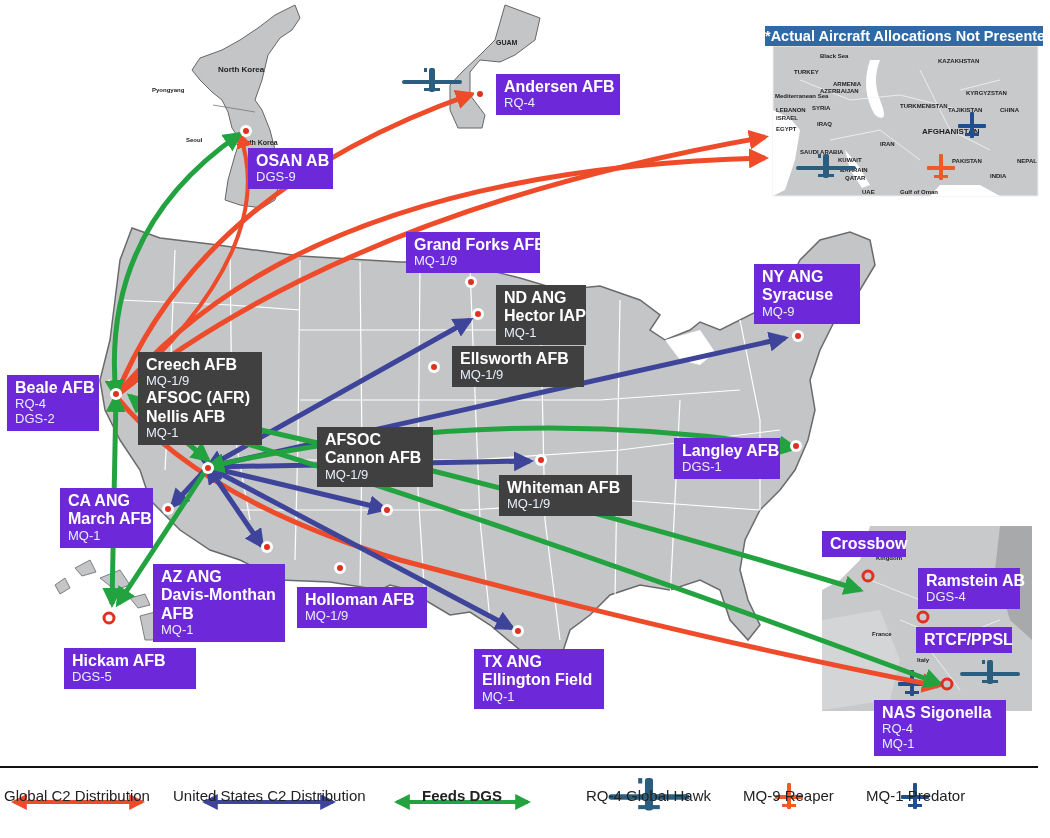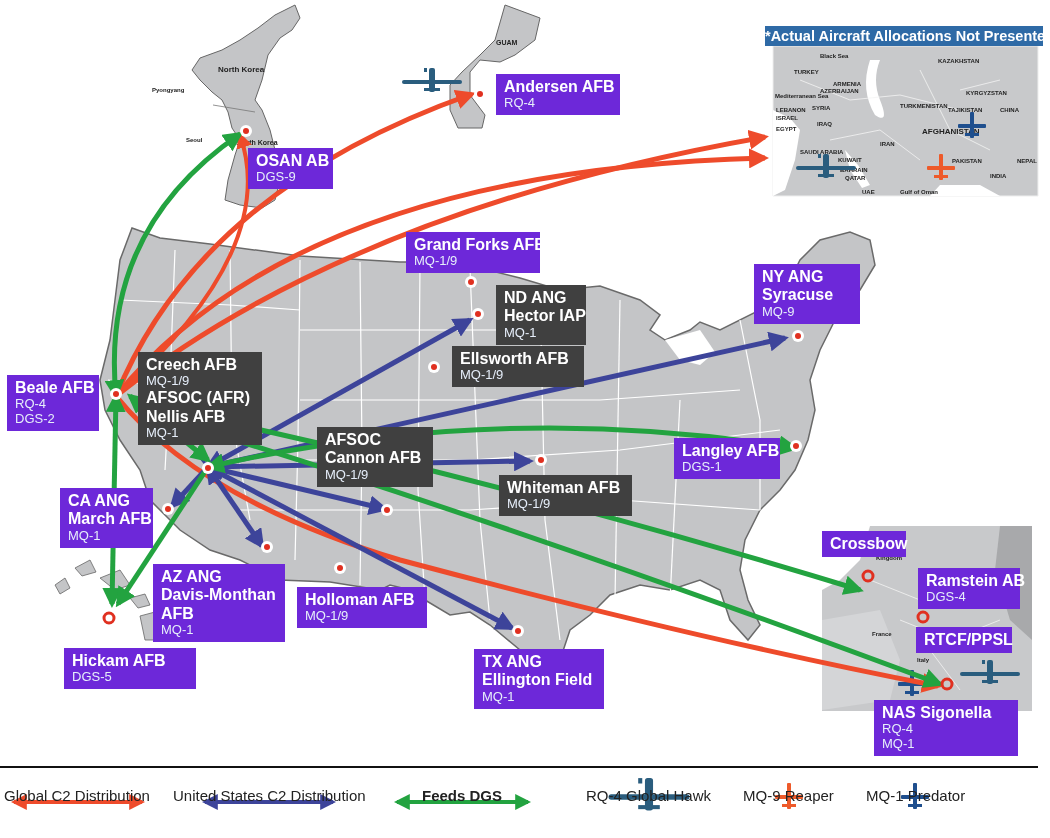--- a/index.html
+++ b/index.html
@@ -289,21 +289,21 @@
 <div class="lbl" style="left:822px;top:531px;width:84px;">
   <span class="t">Crossbow</span>
 </div>
 <div class="lbl" style="left:918px;top:568px;width:102px;">
   <span class="t">Ramstein AB</span>
   <span class="s">DGS-4</span>
 </div>
 <div class="lbl" style="left:916px;top:627px;width:96px;">
   <span class="t">RTCF/PPSL</span>
 </div>
-<div class="lbl" style="left:874px;top:700px;width:144px;">
+<div class="lbl" style="left:874px;top:700px;width:132px;">
   <span class="t">NAS Sigonella</span>
   <span class="s">RQ-4</span>
   <span class="s">MQ-1</span>
 </div>
 
 <div class="legend-line"></div>
 <div class="legend-item" style="left:4px;">Global C2 Distribution</div>
 <div class="legend-item" style="left:173px;">United States C2 Distribution</div>
 <div class="legend-item" style="left:422px;font-weight:bold;">Feeds DGS</div>
 <div class="legend-item" style="left:586px;">RQ-4 Global Hawk</div>

